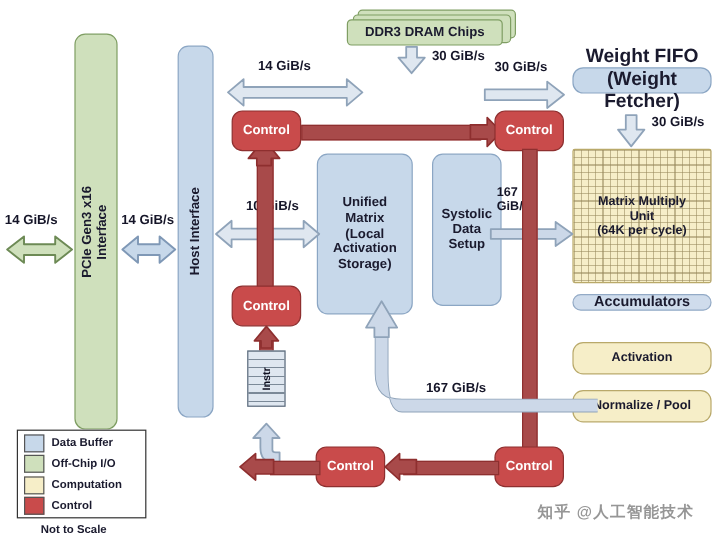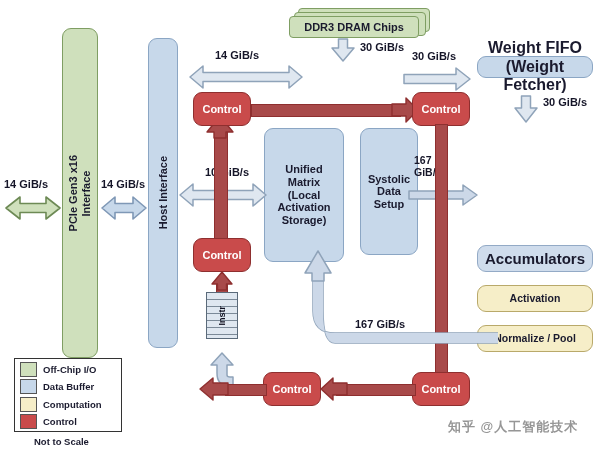--- a/index.html
+++ b/index.html
@@ -115,22 +115,30 @@
     </div>
   </div>
 
   <div class="varrow" style="left:513px;top:96px;">
     <svg width="26" height="26" viewBox="0 0 26 26">
       <polygon points="13,26 2,12 8.5,12 8.5,0 17.5,0 17.5,12 24,12" fill="#dfe7f0" stroke="#8fa3b9" stroke-width="1.5" stroke-linejoin="round"></polygon>
     </svg>
   </div>
   <div class="lbl" style="left:543px;top:96px;font-size:11px;">30 GiB/s</div>
 
-
-  <div class="box rnd buffer-lt" style="left:477px;top:245px;width:116px;height:27px;font-size:15px;">
+  <div class="box compute" style="left:477px;top:124px;width:116px;height:112px;font-size:10.5px;border-radius:2px;">
+    <div id="mmu-grid"></div>
+    <div style="position:relative;z-index:2;">
+      <span>Matrix Multiply</span><br>
+      <span>Unit</span><br>
+      <span>(64K per cycle)</span>
+    </div>
+  </div>
+
+  <div class="box rnd buffer-lt" style="left:477px;top:245px;width:116px;height:14px;font-size:12px;">
     <span>Accumulators</span>
   </div>
   <div class="box rnd compute" style="left:477px;top:285px;width:116px;height:27px;font-size:10.5px;">
     <span>Activation</span>
   </div>
   <div class="box rnd compute" style="left:477px;top:325px;width:116px;height:27px;font-size:10.5px;">
     <span>Normalize / Pool</span>
   </div>
 
   <div class="box rnd buffer" style="left:264px;top:128px;width:80px;height:134px;font-size:11px;">
@@ -239,28 +247,28 @@
     <svg width="215" height="105" viewBox="0 0 215 105">
       <path d="M215,82 L52,82 Q30,82 30,60 L30,24
                M215,92 L52,92 Q40,92 40,60 L40,24" fill="none" stroke="#8fa3b9" stroke-width="1.5"></path>
       <path d="M215,82 L52,82 Q30,82 30,60 L30,24 L40,24 L40,60 Q40,92 52,92 L215,92 Z" fill="#ccd8e8" stroke="none"></path>
       <polygon points="35,0 48,22 41,22 41,30 29,30 29,22 22,22" fill="#ccd8e8" stroke="#8fa3b9" stroke-width="1.5" stroke-linejoin="round"></polygon>
     </svg>
   </div>
 
   <div id="legend" style="left:14px;top:358px;width:106px;height:72px;">
     <div class="lg-row">
+      <span class="lg-sw" style="background:#c7d8ea;"></span>
+      <span class="lg-tx">Data Buffer</span>
+    </div>
+    <div class="lg-row">
       <span class="lg-sw" style="background:#cfe0bc;"></span>
       <span class="lg-tx">Off-Chip I/O</span>
     </div>
     <div class="lg-row">
-      <span class="lg-sw" style="background:#c7d8ea;"></span>
-      <span class="lg-tx">Data Buffer</span>
-    </div>
-    <div class="lg-row">
       <span class="lg-sw" style="background:#f6eec8;"></span>
       <span class="lg-tx">Computation</span>
     </div>
     <div class="lg-row">
       <span class="lg-sw" style="background:#c94b4b;"></span>
       <span class="lg-tx">Control</span>
     </div>
   </div>
 
   <div id="notscale" style="left:34px;top:436px;">Not to Scale</div>

